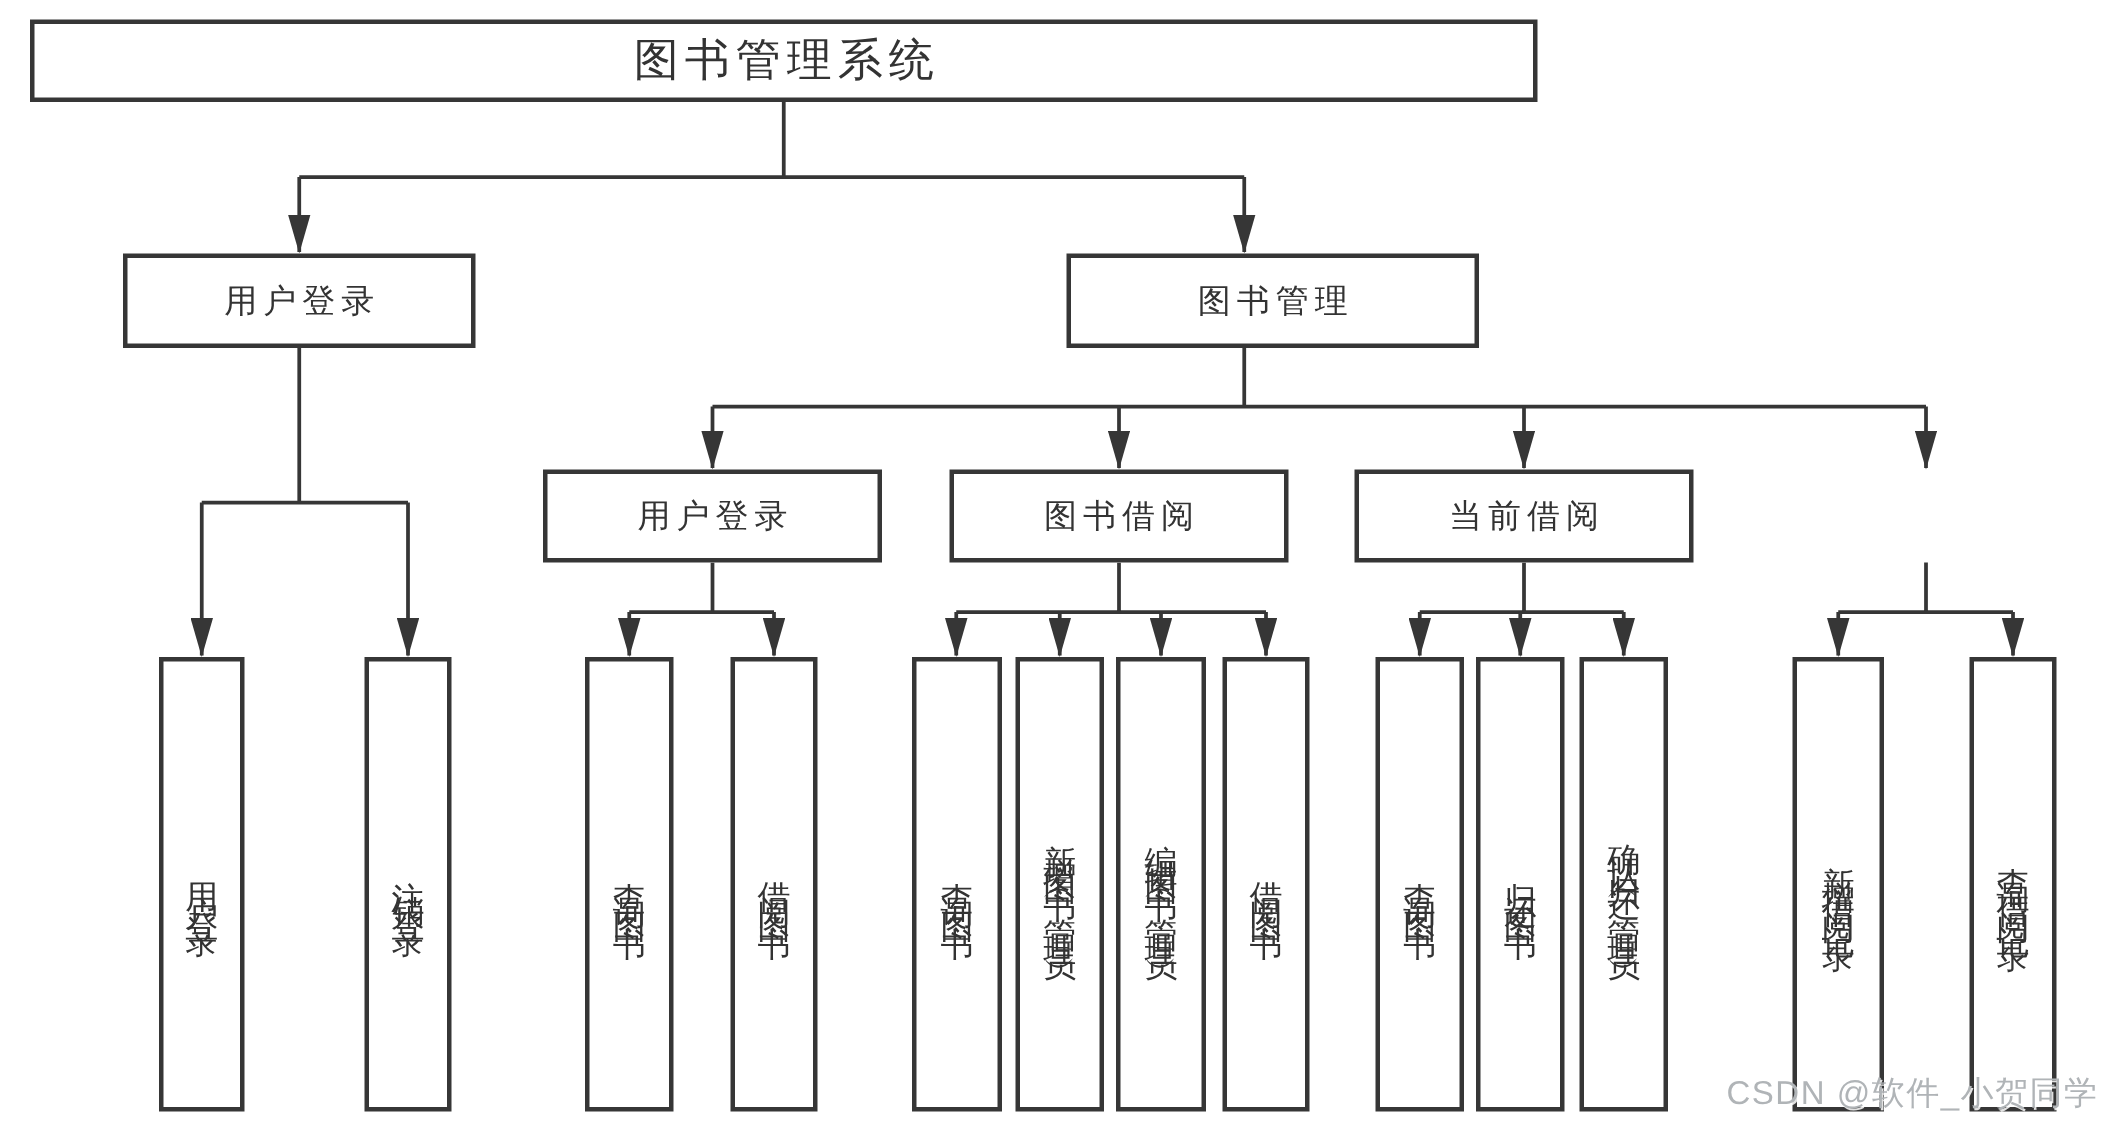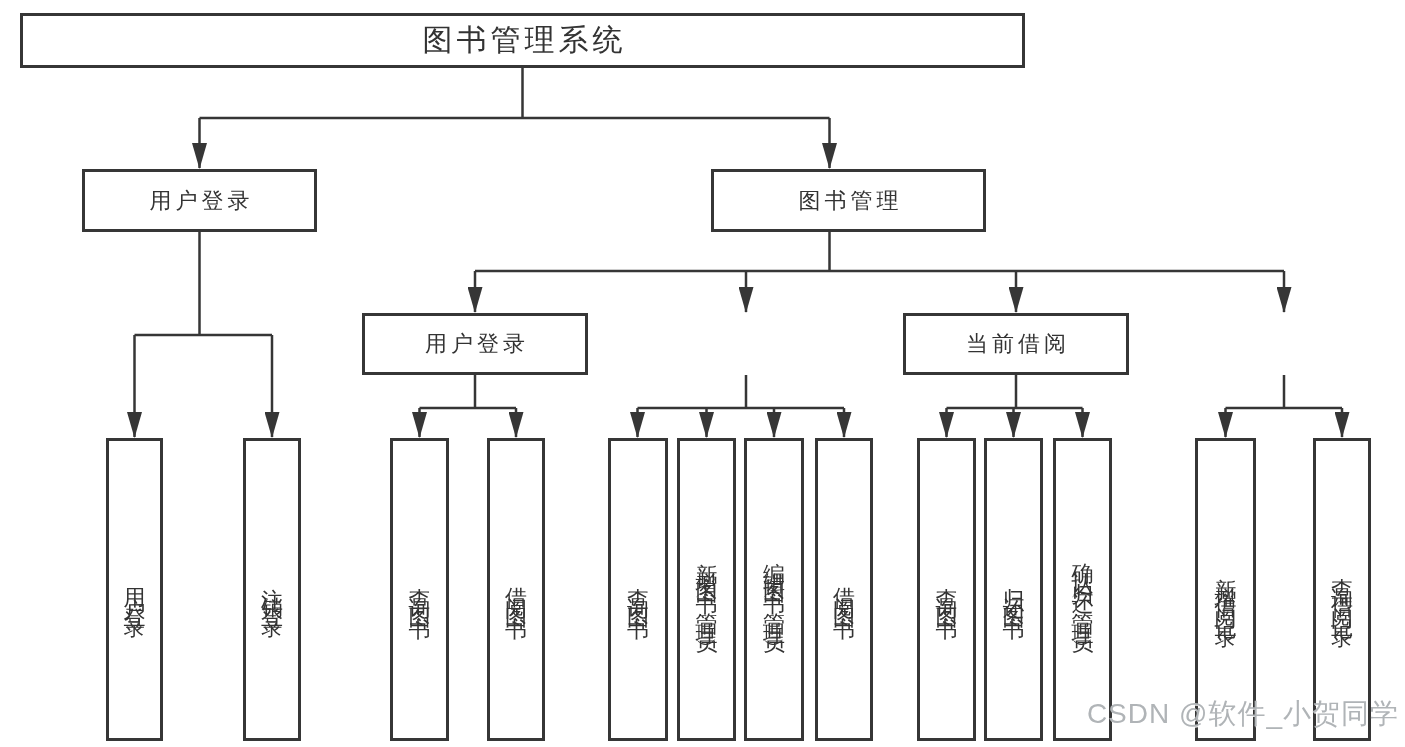--- a/index.html
+++ b/index.html
@@ -45,23 +45,23 @@
     writing-mode: vertical-rl;
     text-orientation: mixed;
     font-size: 22px;
     line-height: 1;
     letter-spacing: 10px;
     white-space: nowrap;
   }
   .watermark {
     position: absolute;
     right: 6px;
-    bottom: 14px;
+    bottom: 3px;
     z-index: 3;
-    font-size: 28px;
+    font-size: 22px;
     letter-spacing: 1px;
     color: var(--watermark, #b0b4b7);
     text-shadow: 1px 1px 0 rgba(255,255,255,0.85);
     white-space: nowrap;
   }
 </style>
 </head>
 <body>
 
 <div class="stage">
@@ -108,20 +108,21 @@
     <path class="cline" marker-end="url(#arrowTip)" d="M1225.5 408 V437"></path>
     <path class="cline" marker-end="url(#arrowTip)" d="M1342 408 V437"></path>
   </svg>
 
   <div class="box h root" style="left:20px; top:13px; width:1005px; height:55px;">图书管理系统</div>
 
   <div class="box h" style="left:82px; top:169px; width:235px; height:63px;">用户登录</div>
   <div class="box h" style="left:711px; top:169px; width:275px; height:63px;">图书管理</div>
 
   <div class="box h" style="left:362px; top:313px; width:226px; height:62px;">用户登录</div>
+  <div class="box h" style="left:633px; top:313px; width:226px; height:62px;">图书借阅</div>
   <div class="box h" style="left:903px; top:313px; width:226px; height:62px;text-align:right;">当前借阅</div>
 
   <div class="box leaf" style="left:106px; top:438px; width:57px; height:303px;">
     <span class="vtext">用户登录</span>
   </div>
   <div class="box leaf" style="left:243px; top:438px; width:58px; height:303px;">
     <span class="vtext">注销登录</span>
   </div>
 
   <div class="box leaf" style="left:390px; top:438px; width:59px; height:303px;">

